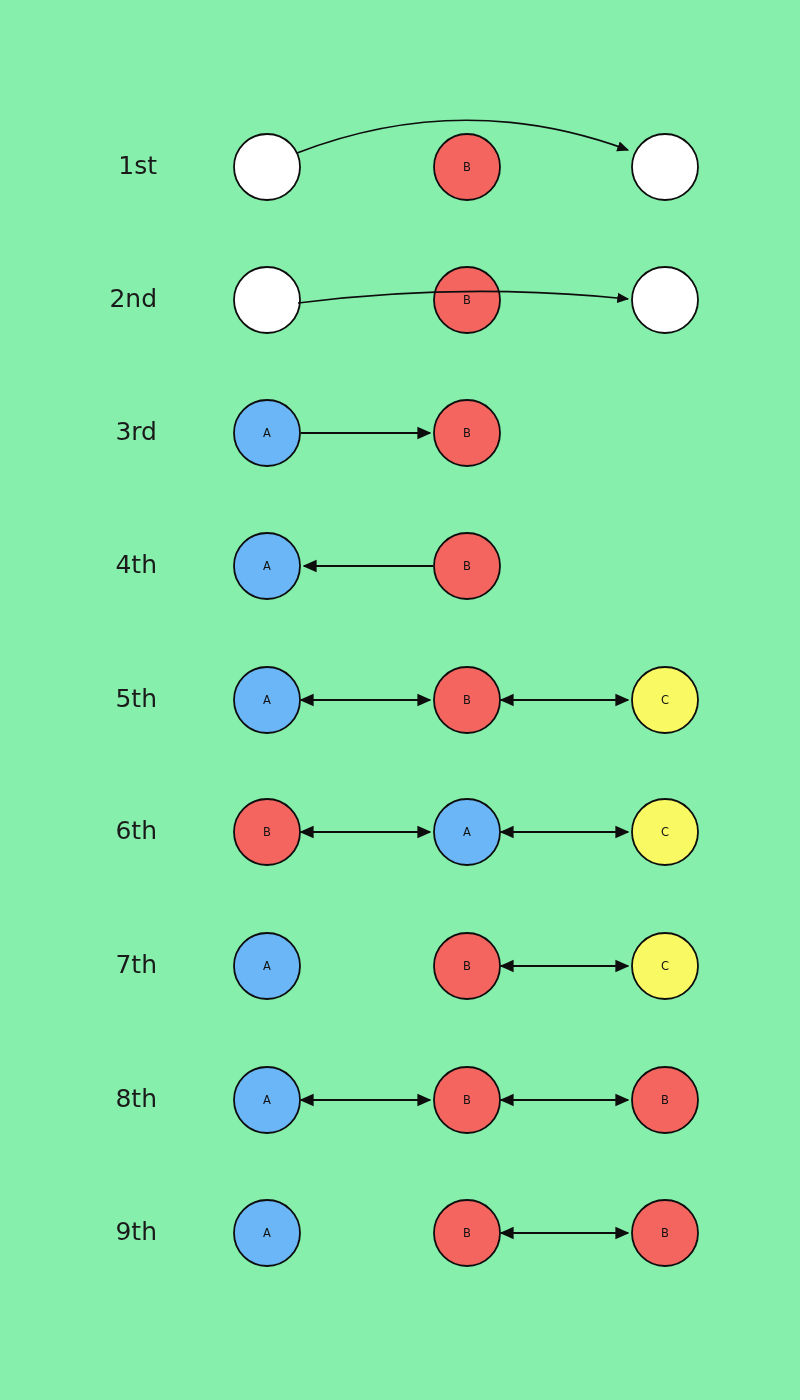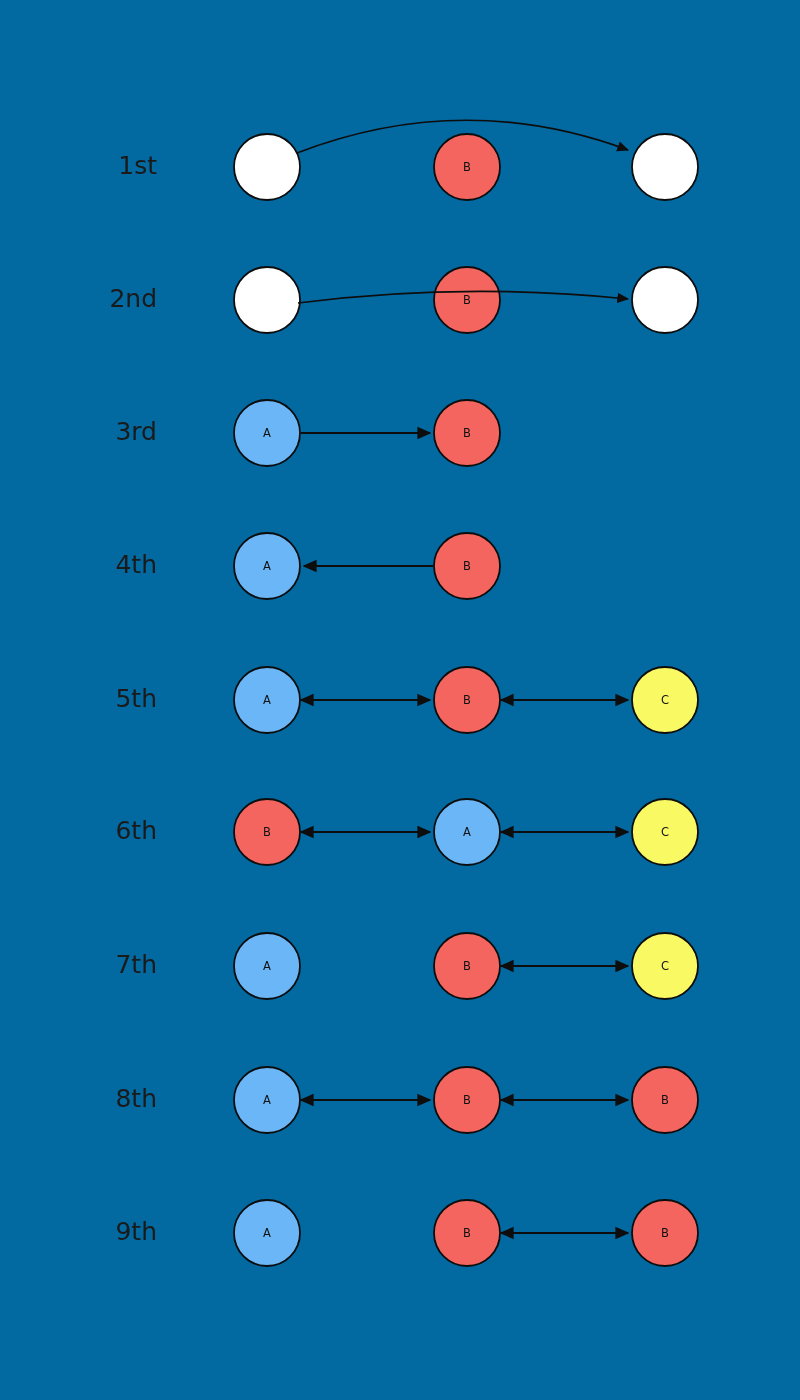--- a/index.html
+++ b/index.html
@@ -10,21 +10,21 @@
   body {
     width: 800px;
     height: 1400px;
     font-family: "DejaVu Sans", sans-serif;
     overflow: hidden;
   }
   #diagram-root {
     position: relative;
     width: 800px;
     height: 1400px;
-    background: #0369a1;
+    background: #86efac;
   }
   svg#graph-canvas {
     position: absolute;
     top: 0;
     left: 0;
     width: 800px;
     height: 1400px;
     display: block;
   }
   .row-label {

